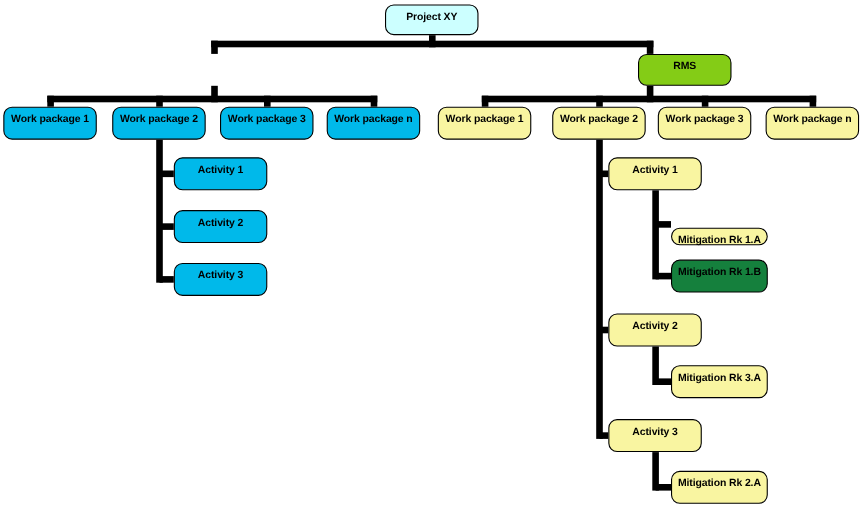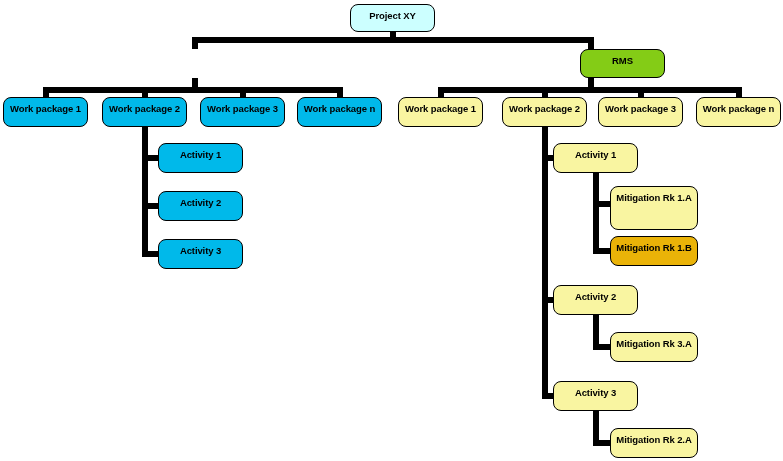--- a/index.html
+++ b/index.html
@@ -108,24 +108,24 @@
     </div>
     <div class="node" style="left: 553px; top: 143px; width: 85px; height: 30px; background: rgb(249, 245, 161); border-color: rgb(0, 0, 0);">
       <span>Activity 1</span>
     </div>
     <div class="node" style="left: 553px; top: 285px; width: 85px; height: 30px; background: rgb(249, 245, 161); border-color: rgb(0, 0, 0);">
       <span>Activity 2</span>
     </div>
     <div class="node" style="left: 553px; top: 381px; width: 85px; height: 30px; background: rgb(249, 245, 161); border-color: rgb(0, 0, 0);">
       <span>Activity 3</span>
     </div>
-    <div class="node" style="left: 610px; top: 186px; width: 88px; height: 44px; background: rgb(249, 245, 161); border-color: rgb(0, 0, 0);">
+    <div class="node" style="left: 610px; top: 207px; width: 88px; height: 16px; background: rgb(249, 245, 161); border-color: rgb(0, 0, 0);">
       <span>Mitigation Rk 1.A</span>
     </div>
-    <div class="node" style="left: 610px; top: 236px; width: 88px; height: 30px; background: #eab308; border-color: rgb(0, 0, 0);">
+    <div class="node" style="left: 610px; top: 236px; width: 88px; height: 30px; background: #15803d; border-color: rgb(0, 0, 0);">
       <span>Mitigation Rk 1.B</span>
     </div>
     <div class="node" style="left: 610px; top: 332px; width: 88px; height: 30px; background: rgb(249, 245, 161); border-color: rgb(0, 0, 0);">
       <span>Mitigation Rk 3.A</span>
     </div>
     <div class="node" style="left: 610px; top: 428px; width: 88px; height: 30px; background: rgb(249, 245, 161); border-color: rgb(0, 0, 0);">
       <span>Mitigation Rk 2.A</span>
     </div>
   </div>
 

